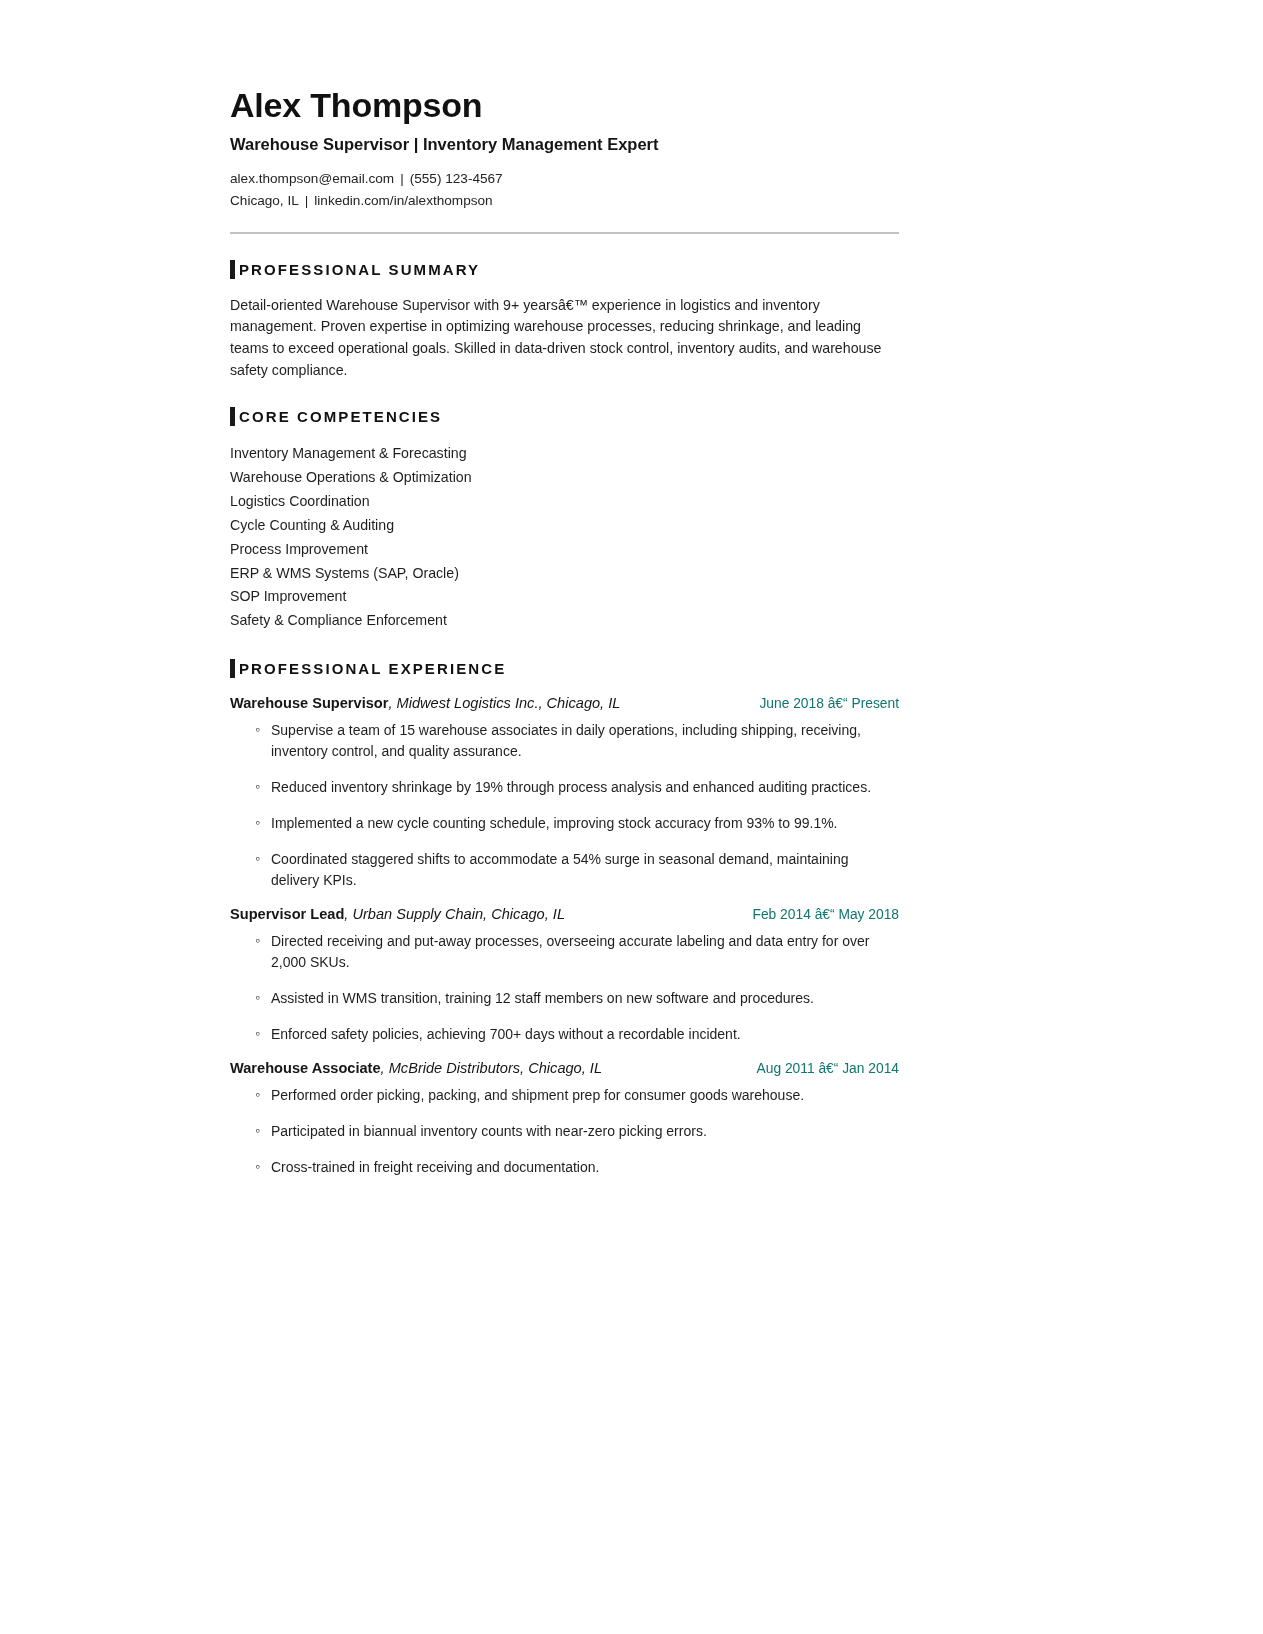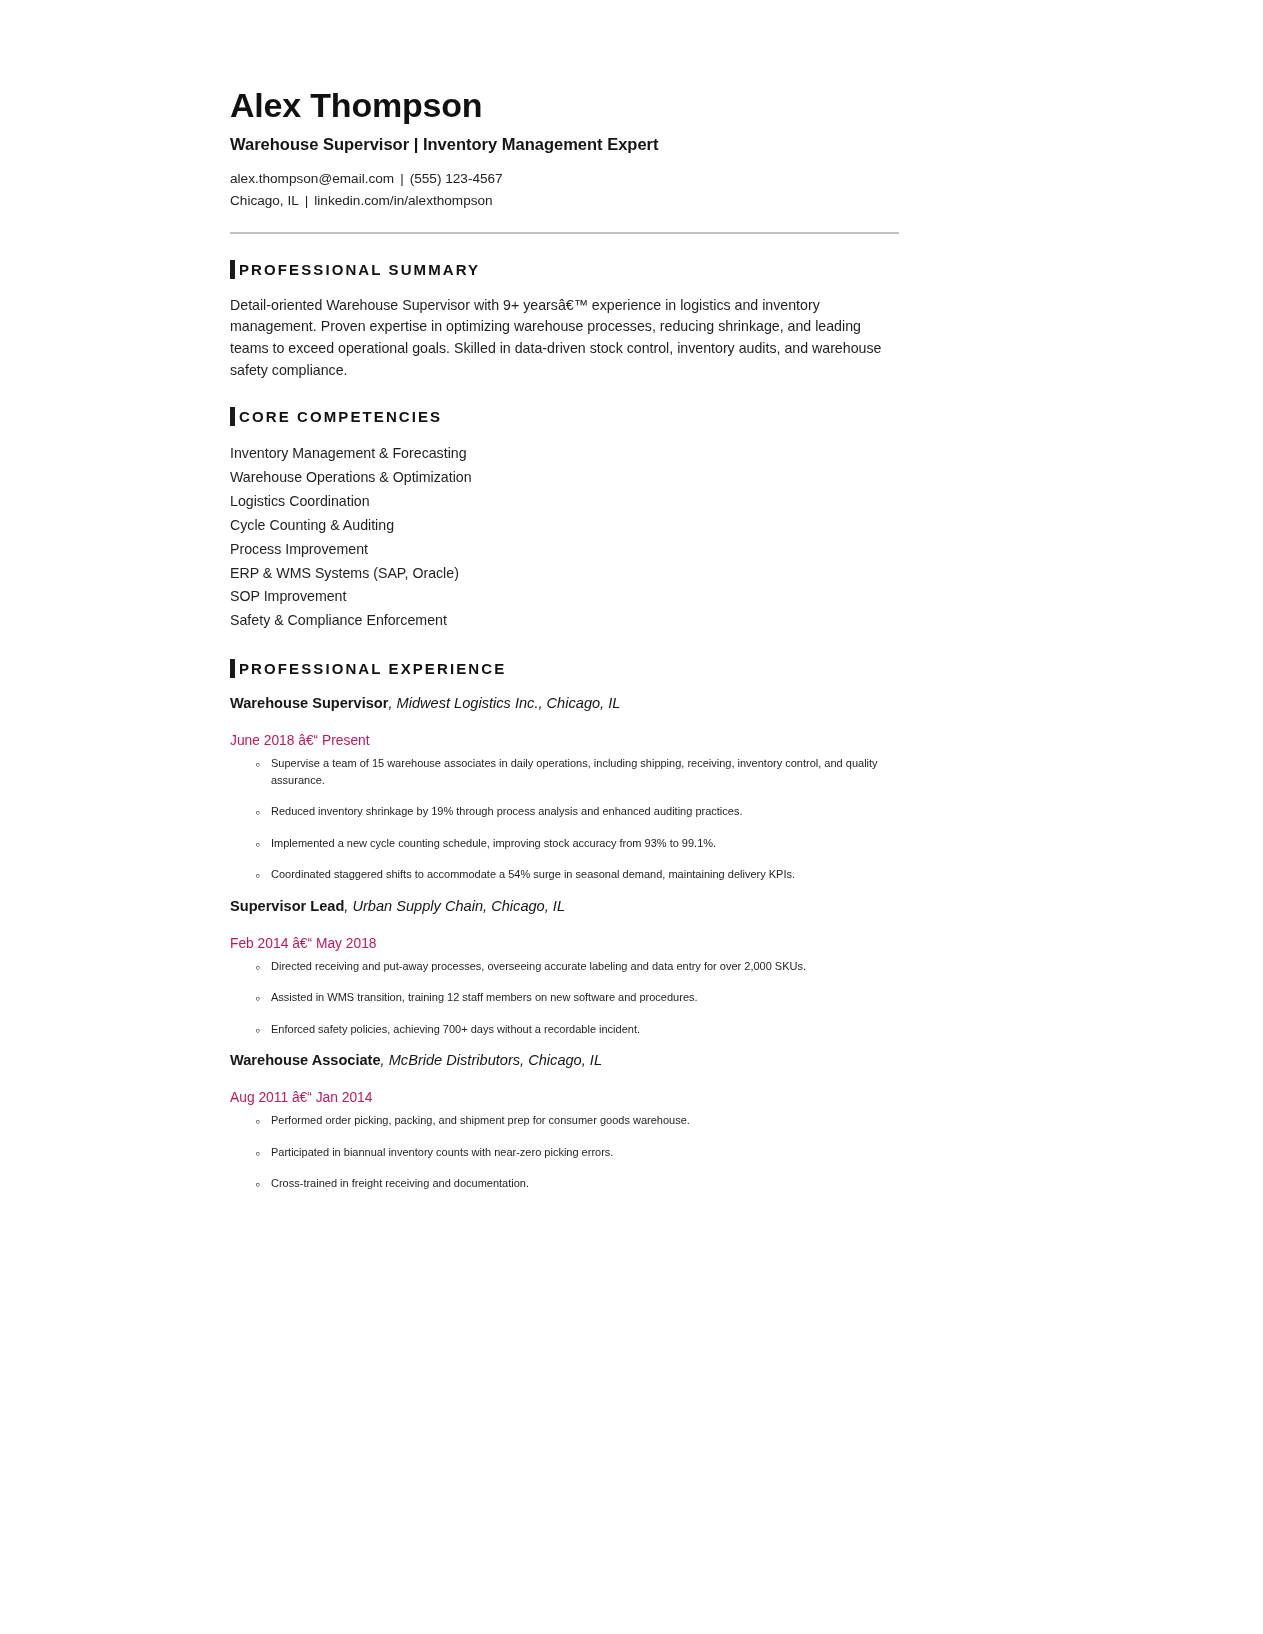--- a/index.html
+++ b/index.html
@@ -106,48 +106,47 @@
   }
   .job + .job {
     margin-top: 14px;
   }
   .job-header {
     display: flex;
     align-items: baseline;
     justify-content: space-between;
     margin-bottom: 7px;
     gap: 20px;
-    flex-direction: column;
   }
   .job-heading-left {
     font-size: 14.6px;
     line-height: 1.3;
     color: #161616;
   }
   .job-title {
     font-weight: bold;
   }
   .job-company {
     font-style: italic;
   }
   .job-dates {
     font-size: 13.8px;
-    color: #be185d;
+    color: #0f766e;
     white-space: nowrap;
     flex: 0 0 auto;
   }
   .bullets {
     list-style: none;
     margin: 0;
     padding: 0;
   }
   .bullets li {
     position: relative;
     padding-left: 41px;
-    font-size: 11px;
+    font-size: 14px;
     line-height: 1.5;
     color: #1f1f1f;
     margin-bottom: 15px;
   }
   .bullets li:last-child {
     margin-bottom: 0;
   }
   .bullets li::before {
     content: "\25E6";
     position: absolute;

